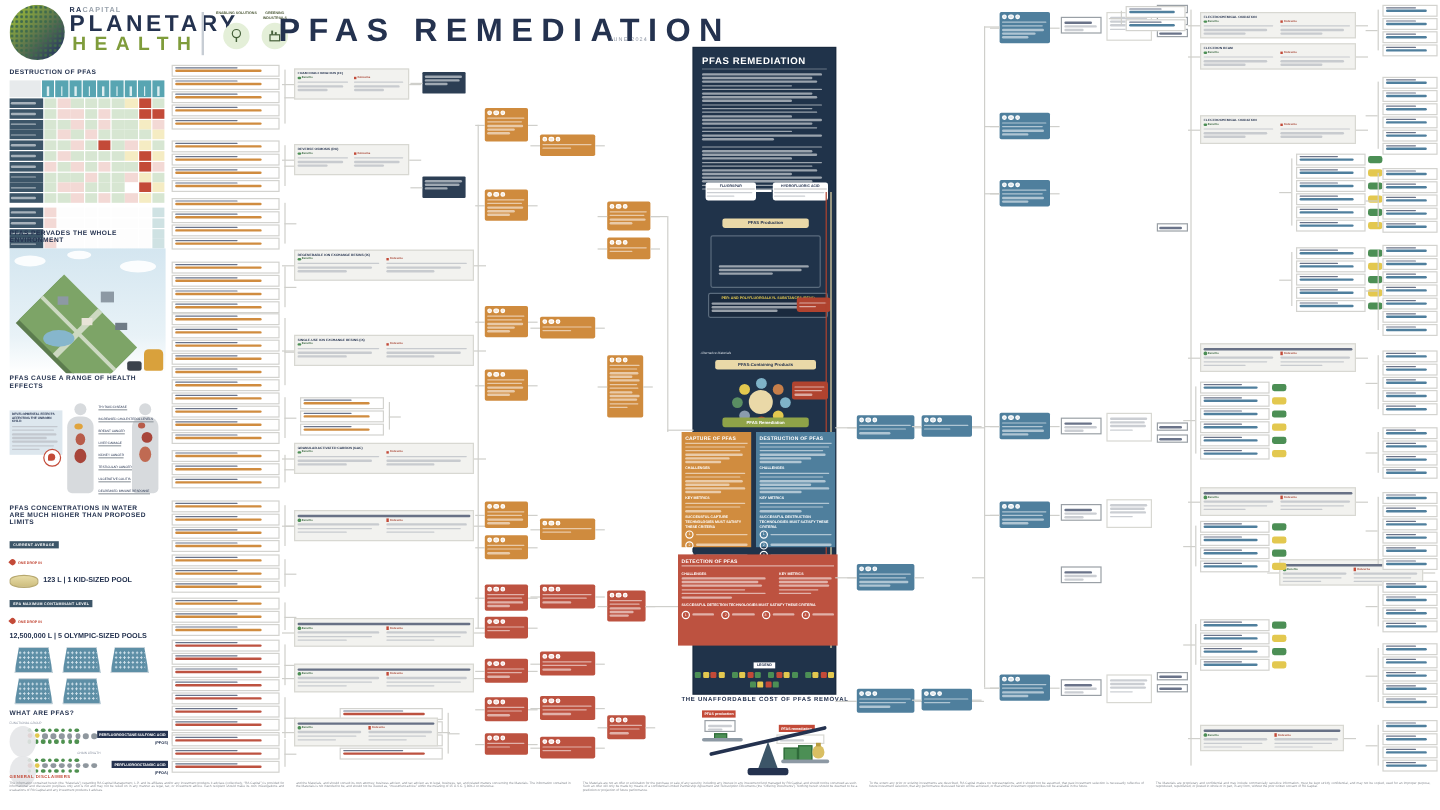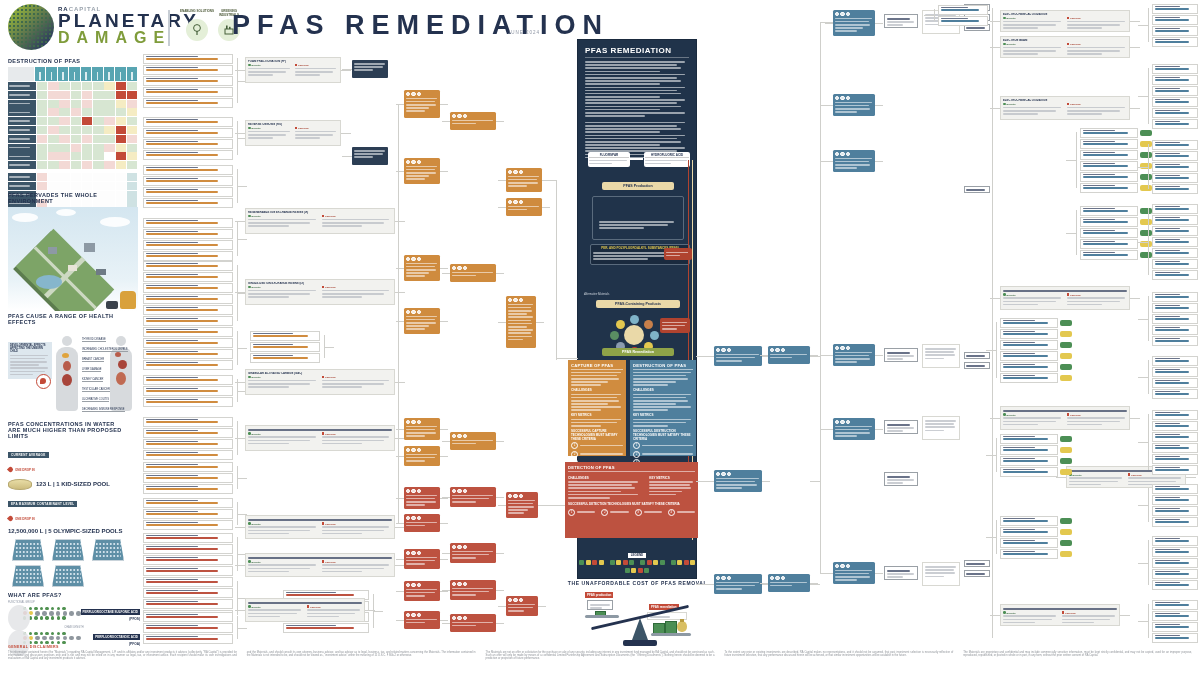--- a/index.html
+++ b/index.html
@@ -170,21 +170,21 @@
 </head>
 <body>
 
 <div class="poster">
 
   <div class="abs" style="left:0;top:0;width:1200px;height:52px;">
     <div class="globe"></div>
     <div class="abs" style="left:58px;top:6px;width:108px;">
       <div class="ra"><b>RA</b><span>CAPITAL</span></div>
       <div class="planetary">PLANETARY</div>
-      <div class="health">DAMAGE</div>
+      <div class="health">HEALTH</div>
     </div>
     <div class="hdr-rule"></div>
     <div class="badge" style="left:180px;">
       <div class="cap">ENABLING SOLUTIONS</div>
       <div class="circ">
         <svg width="14" height="14" viewBox="0 0 14 14">
             <circle cx="7" cy="5" r="3.4" fill="none" stroke="#46603a" stroke-width="1"></circle>
             <rect x="6.4" y="8" width="1.2" height="4" fill="#46603a"></rect>
           </svg>
       </div>

